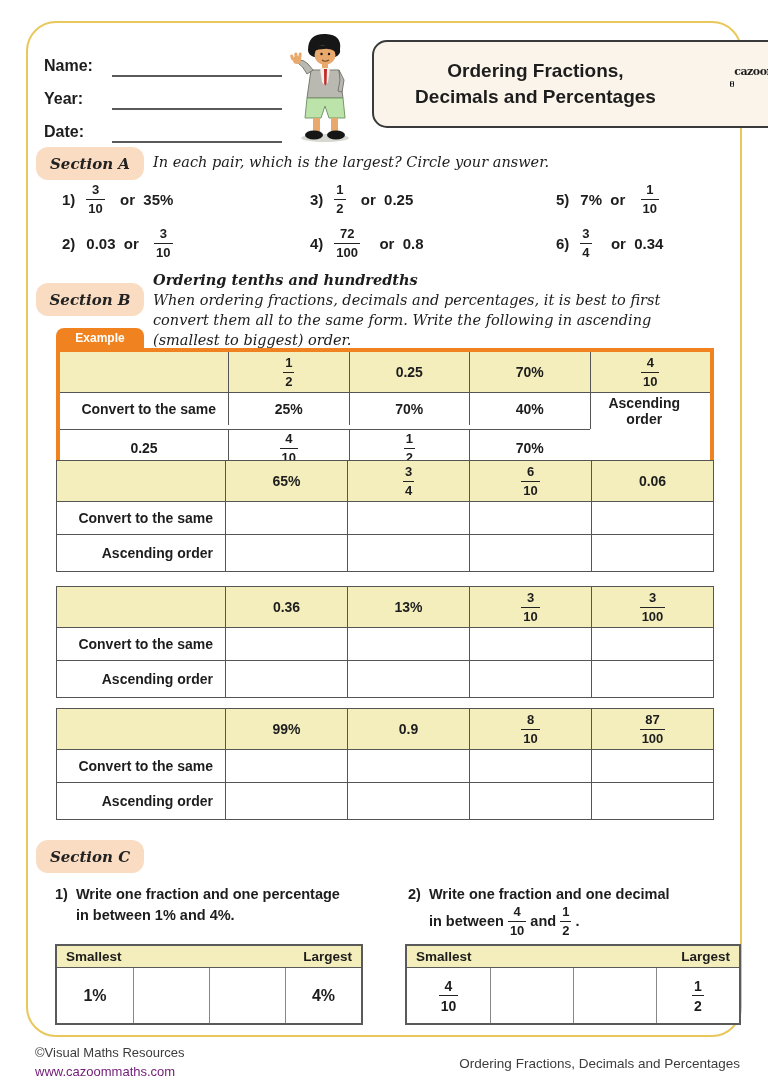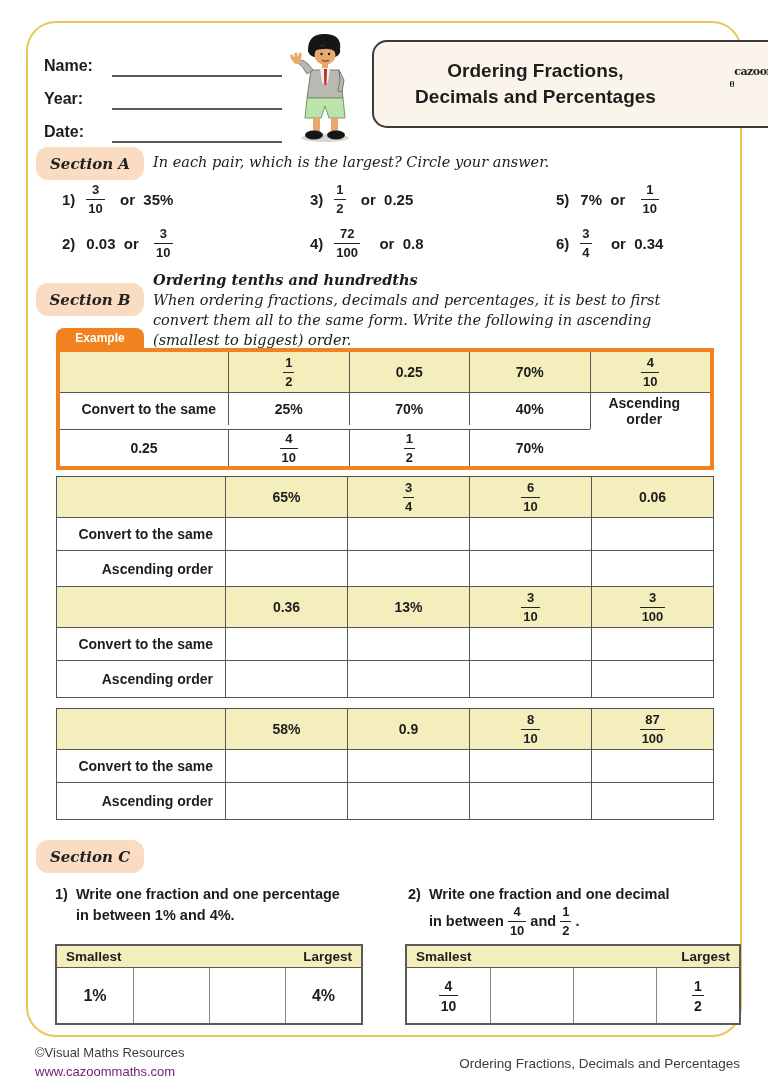--- a/index.html
+++ b/index.html
@@ -232,21 +232,21 @@
     <div class="bcell rh-b">
       <span class="frac">
         <span class="ftop">1</span>
         <span class="fbot">2</span>
       </span>
     </div>
     <div class="bcell rh-b">
       <span>70%</span>
     </div>
   </div>
-<div class="btable plain" id="table-1" style="top:476px;">
+<div class="btable plain" id="table-1" style="top:460px;">
     <div class="bcell rh-hd hd"></div>
     <div class="bcell rh-hd hd">
       <span>65%</span>
     </div>
     <div class="bcell rh-hd hd">
       <span class="frac">
         <span class="ftop">3</span>
         <span class="fbot">4</span>
       </span>
     </div>
@@ -297,21 +297,21 @@
     <div class="bcell rh-a"></div>
     <div class="bcell rh-b rlabel">Ascending order</div>
     <div class="bcell rh-b"></div>
     <div class="bcell rh-b"></div>
     <div class="bcell rh-b"></div>
     <div class="bcell rh-b"></div>
   </div>
 <div class="btable plain" id="table-3" style="top:708px;">
     <div class="bcell rh-hd hd"></div>
     <div class="bcell rh-hd hd">
-      <span>58%</span>
+      <span>99%</span>
     </div>
     <div class="bcell rh-hd hd">
       <span>0.9</span>
     </div>
     <div class="bcell rh-hd hd">
       <span class="frac">
         <span class="ftop">8</span>
         <span class="fbot">10</span>
       </span>
     </div>

